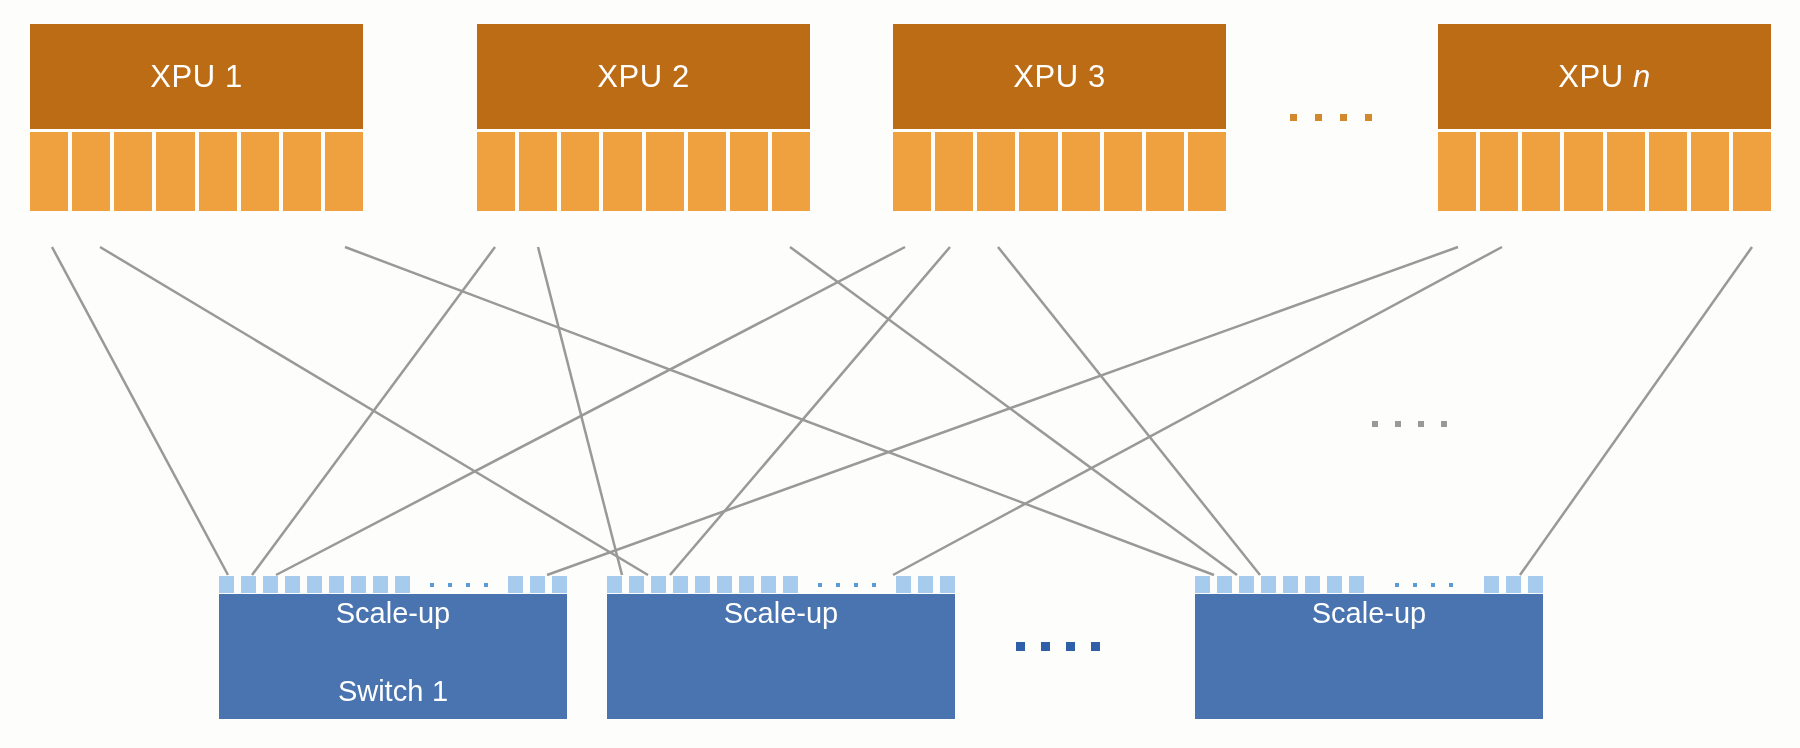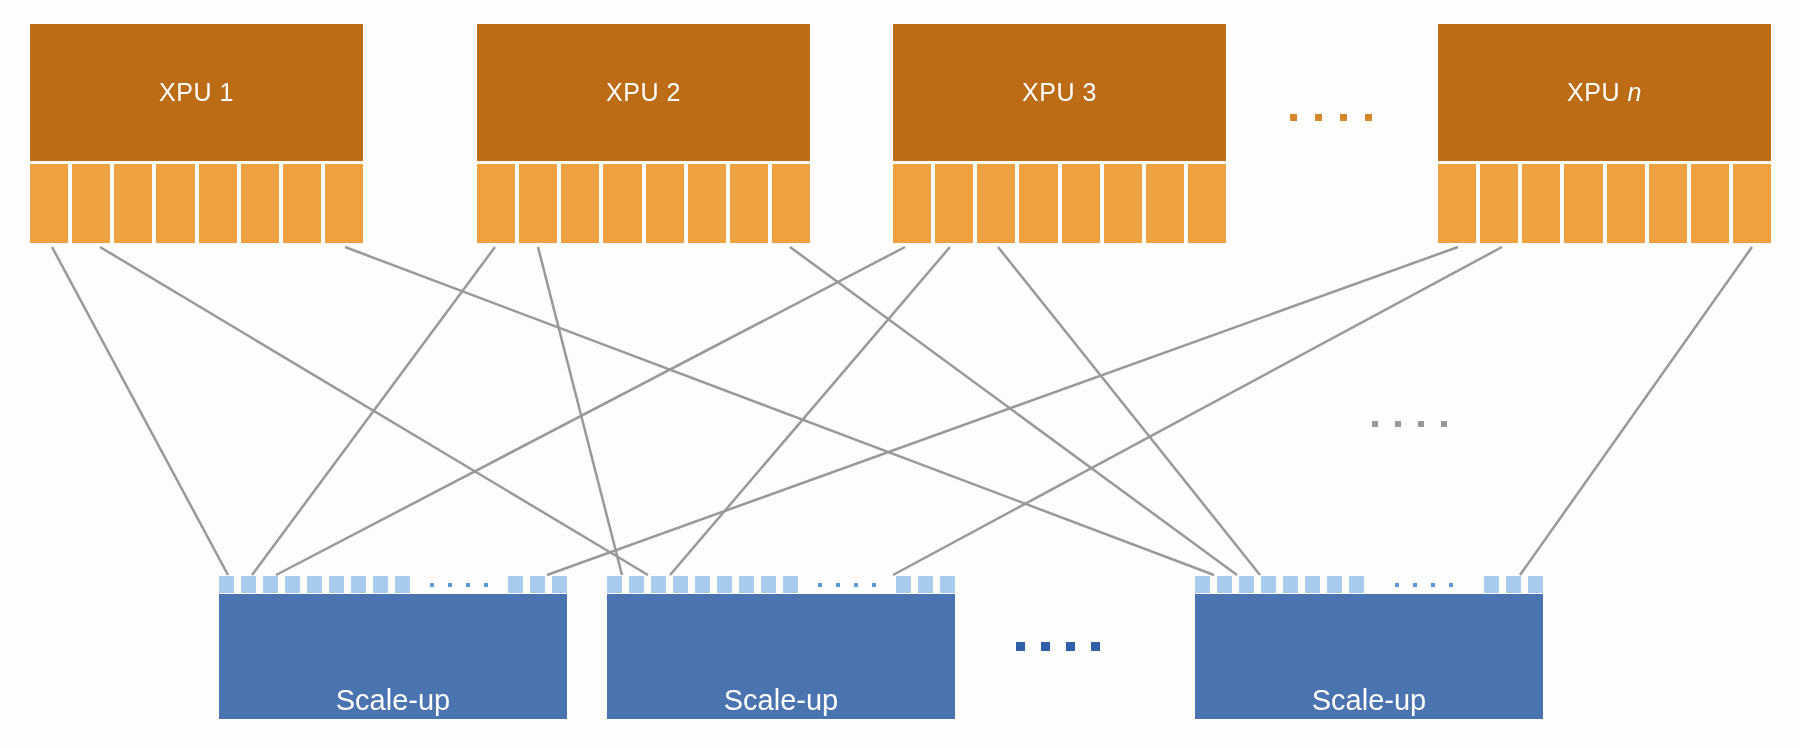--- a/index.html
+++ b/index.html
@@ -5,37 +5,37 @@
   html,body{margin:0;padding:0;background:#ffffff;}
   .canvas{
     position:relative;width:1800px;height:748px;overflow:hidden;
     background:#fdfdfb;font-family:"Liberation Sans",sans-serif;
   }
   svg.wires{position:absolute;left:0;top:0;width:1800px;height:748px;}
 
   
   .xpu{position:absolute;top:24px;width:333px;}
   .xpu-body{
-    height:137px;background:var(--xpu-body,#bc6c15);color:#ffffff;
+    height:105px;background:var(--xpu-body,#bc6c15);color:#ffffff;
     display:flex;align-items:center;justify-content:center;
-    font-size:25px;letter-spacing:.5px;
+    font-size:31px;letter-spacing:.5px;
   }
   .xpu-ports{margin-top:3px;height:79px;display:flex;gap:4px;}
   .xpu-port-cell{flex:1;background:var(--xpu-port,#efa13f);}
 
   
   .sw{position:absolute;top:575px;width:348px;}
   .sw-ports{height:18px;display:flex;justify-content:space-between;align-items:flex-end;}
   .sw-port-group{display:flex;gap:7px;}
   .sw-port-cell{width:15px;height:17px;background:var(--switch-port,#a6cbec);}
   .sw-port-dots{display:flex;gap:14px;align-items:center;height:17px;}
   .sw-port-dot{width:4px;height:4px;background:var(--port-dot,#5b9bd5);}
   .sw-body{
     margin-top:1px;height:125px;background:var(--switch-body,#4a74b0);color:#ffffff;
-    display:flex;flex-direction:column;justify-content:flex-end;text-align:center;
+    display:flex;flex-direction:column;justify-content:flex-start;text-align:center;
     font-size:29px;line-height:1.32;gap:40px;
   }
   .id-gap{margin-left:.30em;}
   .var-italic{font-style:italic;}
 
   
   .dots-row{position:absolute;display:flex;align-items:center;}
   .dots-xpu{left:1290px;top:114px;gap:18px;}
   .dots-xpu .dot{width:7px;height:7px;background:var(--xpu-ellipsis,#d2882b);}
   .dots-lines{left:1372px;top:421px;gap:17px;}
@@ -165,20 +165,23 @@
           <span class="sw-port-dot"></span>
         </span>
         <span class="sw-port-group">
           <span class="sw-port-cell"></span>
           <span class="sw-port-cell"></span>
           <span class="sw-port-cell"></span>
         </span>
       </div>
     <div class="sw-body">
       <div>Scale-up</div>
+      <div>
+        <span>Switch</span><span class="id-gap">1</span>
+      </div>
     </div>
   </div>
 
   <div class="sw" style="left:607px">
     <div class="sw-ports">
         <span class="sw-port-group">
           <span class="sw-port-cell"></span>
           <span class="sw-port-cell"></span>
           <span class="sw-port-cell"></span>
           <span class="sw-port-cell"></span>

